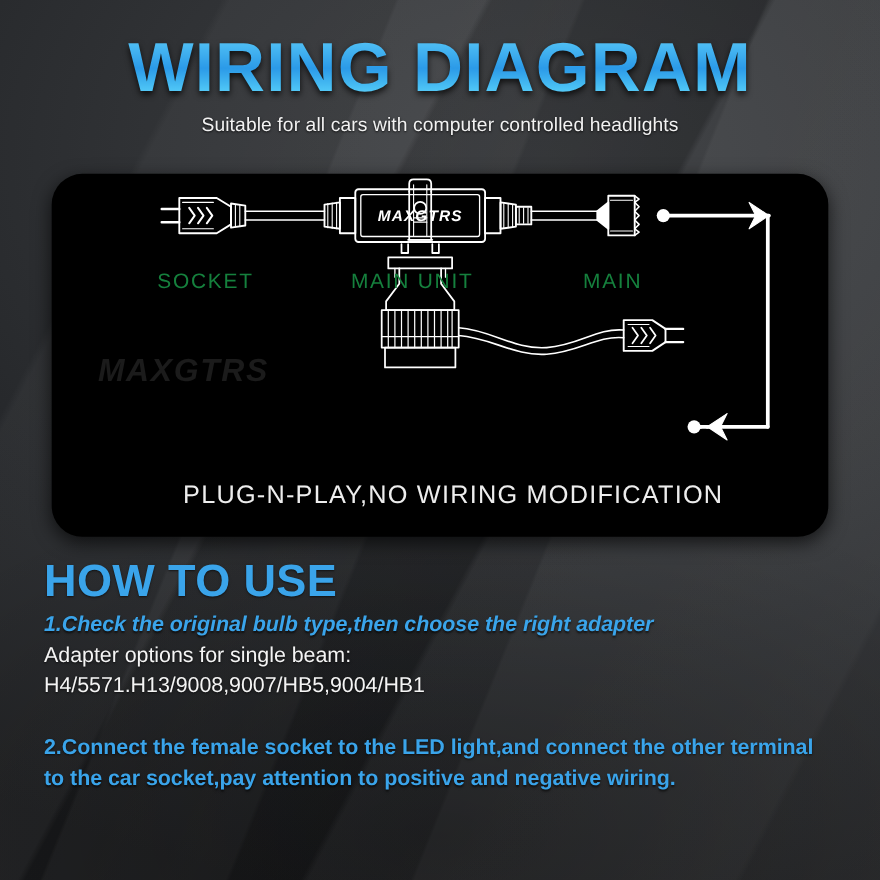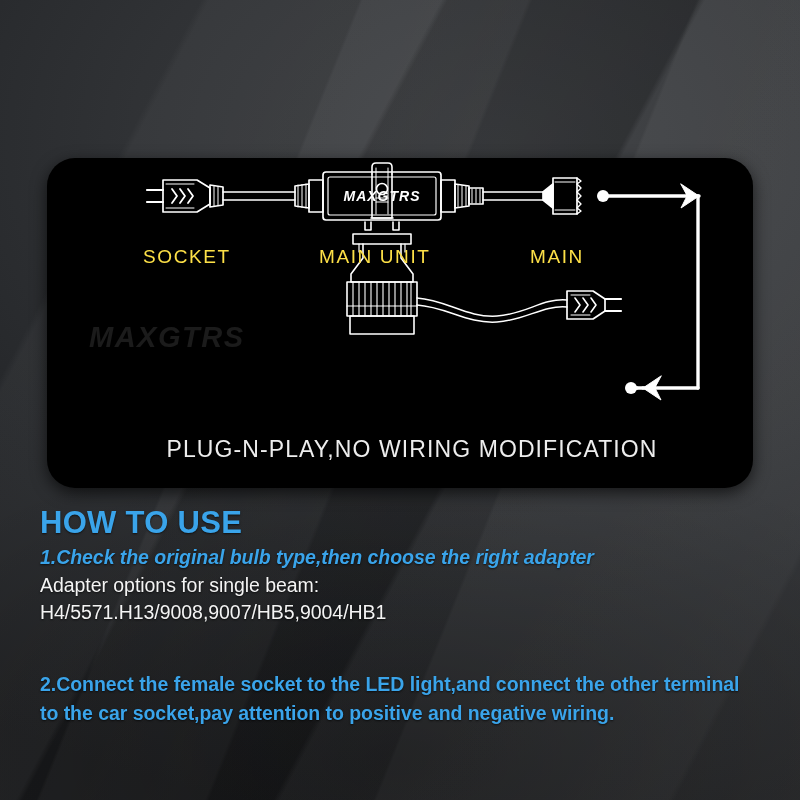--- a/index.html
+++ b/index.html
@@ -107,21 +107,21 @@
     font-size: 29px;
     font-weight: bold;
     font-style: italic;
     letter-spacing: 1.5px;
     color: #1b1b1b;
     user-select: none;
   }
   #diagram-svg { position: absolute; left: 0; top: 0; }
   .dlabel {
     position: absolute;
-    color: #fde047;
+    color: #15803d;
     font-size: 19px;
     letter-spacing: 1.6px;
     white-space: nowrap;
   }
   #label-socket { left: 96px; top: 88px; }
   #label-main-unit { left: 272px; top: 88px; }
   #label-plug { left: 483px; top: 88px; }
   #plug-n-play {
     position: absolute;
     left: 0; right: 0;
@@ -136,44 +136,48 @@
   
   #howto {
     position: absolute;
     left: 40px;
     top: 505px;
     right: 24px;
     z-index: 3;
   }
   #howto-title {
     margin: 0;
-    font-size: 31px;
+    font-size: 41px;
     font-weight: bold;
     color: #3aa4ea;
     letter-spacing: 0.3px;
     text-shadow: 0 1px 2px rgba(0,0,0,0.6);
   }
   .line {
     font-size: 19.5px;
     line-height: 27.5px;
     letter-spacing: -0.05px;
     white-space: nowrap;
     text-shadow: 0 1px 2px rgba(0,0,0,0.65);
   }
   .line.blue { color: #3aa4ea; font-weight: bold; }
   .line.white { color: #f4f4f4; font-weight: normal; }
   #step1 { margin-top: 3px; font-style: italic; }
-  #step2-block { margin-top: 44px; }
+  #step2-block { margin-top: 28px; }
   #step2b { margin-top: 2px; }
 </style>
 </head>
 <body>
 
 <div id="page">
 
+  <div id="header">
+    <h1 id="main-title">WIRING DIAGRAM</h1>
+    <p id="subtitle">Suitable for all cars with computer controlled headlights</p>
+  </div>
 
   <div id="diagram-panel">
 
     <div id="watermark">MAXGTRS</div>
 
     <svg id="diagram-svg" width="706" height="330" viewBox="0 0 706 330">
       <g fill="none" stroke="#ffffff" stroke-width="1.7" stroke-linejoin="round" stroke-linecap="round">
 
         <g>
 

